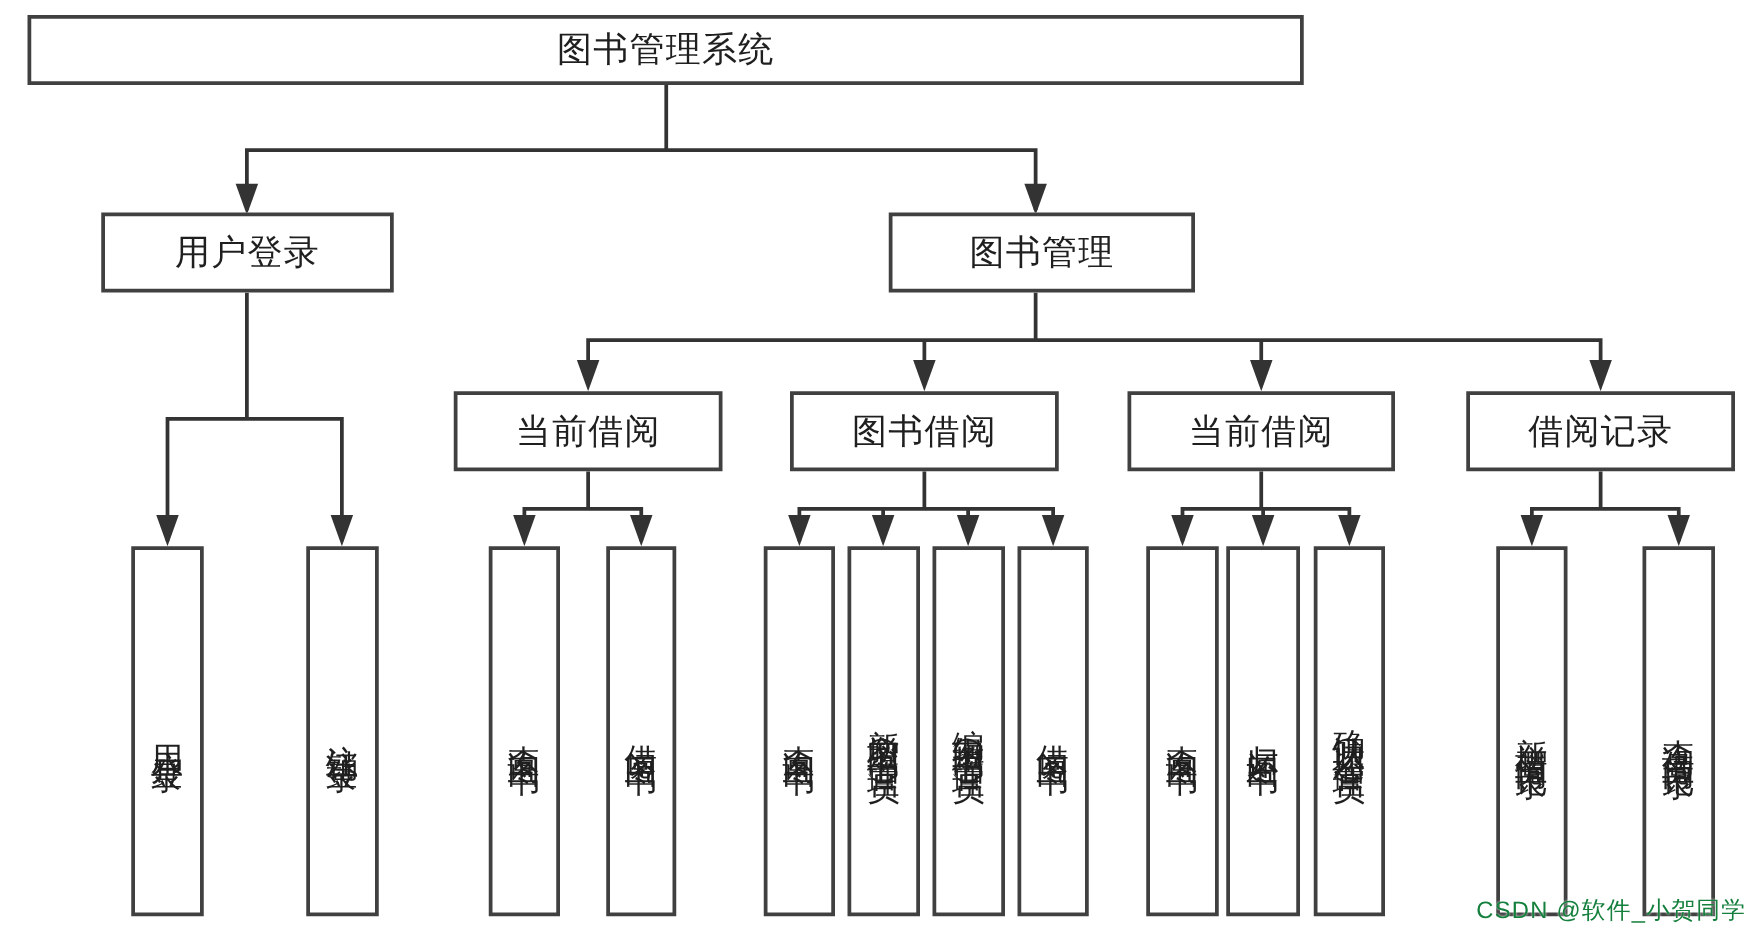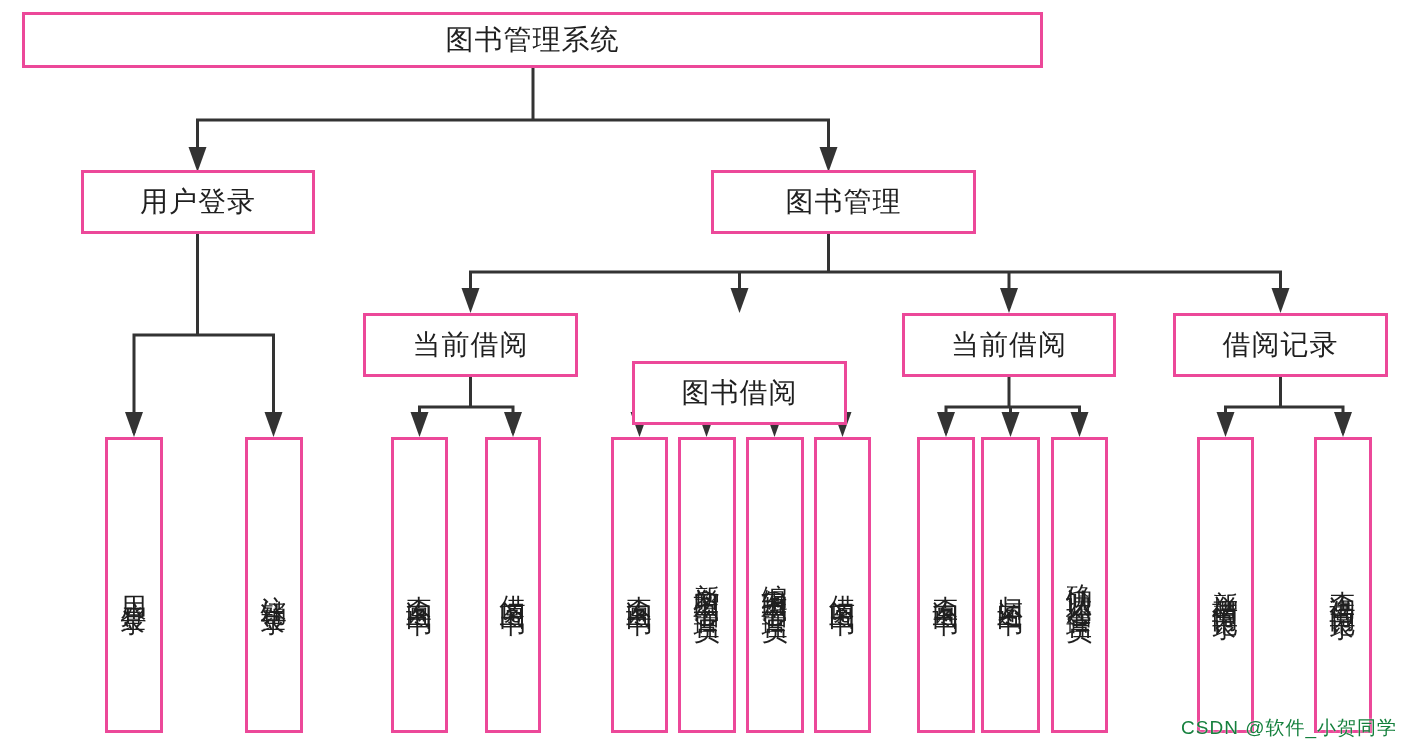--- a/index.html
+++ b/index.html
@@ -19,21 +19,21 @@
     position: absolute;
     left: 0;
     top: 0;
     width: 1405px;
     height: 747px;
     pointer-events: none;
   }
   .node {
     position: absolute;
     box-sizing: border-box;
-    border: 3px solid #ec4899;
+    border: 3px solid #404040;
     background: #ffffff;
     display: flex;
     align-items: center;
     justify-content: center;
     color: #1f1f1f;
   }
   .node.hbox span {
     font-size: 28px;
     letter-spacing: 1px;
     white-space: nowrap;
@@ -117,28 +117,28 @@
     </g>
   </svg>
 
   <div class="node hbox" style="left:22px; top:12px; width:1021px; height:56px;">
     <span>图书管理系统</span>
   </div>
 
   <div class="node hbox" style="left:81px; top:170px; width:234px; height:64px;">
     <span>用户登录</span>
   </div>
-  <div class="node hbox" style="left:711px; top:170px; width:265px; height:64px;">
+  <div class="node hbox" style="left:711px; top:170px; width:245px; height:64px;">
     <span>图书管理</span>
   </div>
 
   <div class="node hbox" style="left:363px; top:313px; width:215px; height:64px;">
     <span>当前借阅</span>
   </div>
-  <div class="node hbox" style="left:632px; top:313px; width:215px; height:64px;margin-top:48px;">
+  <div class="node hbox" style="left:632px; top:313px; width:215px; height:64px;">
     <span>图书借阅</span>
   </div>
   <div class="node hbox" style="left:902px; top:313px; width:214px; height:64px;">
     <span>当前借阅</span>
   </div>
   <div class="node hbox" style="left:1173px; top:313px; width:215px; height:64px;">
     <span>借阅记录</span>
   </div>
 
   <div class="node leaf" style="left:105px; top:437px; width:58px; height:296px;">

